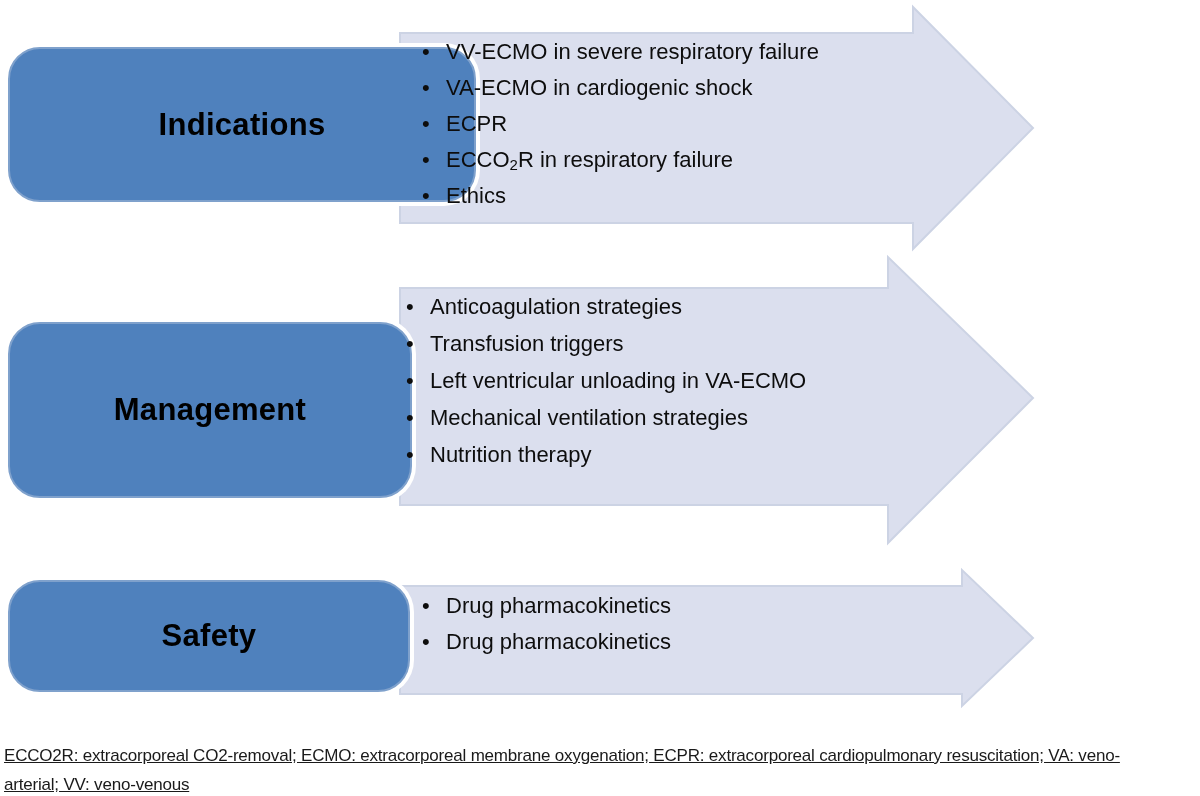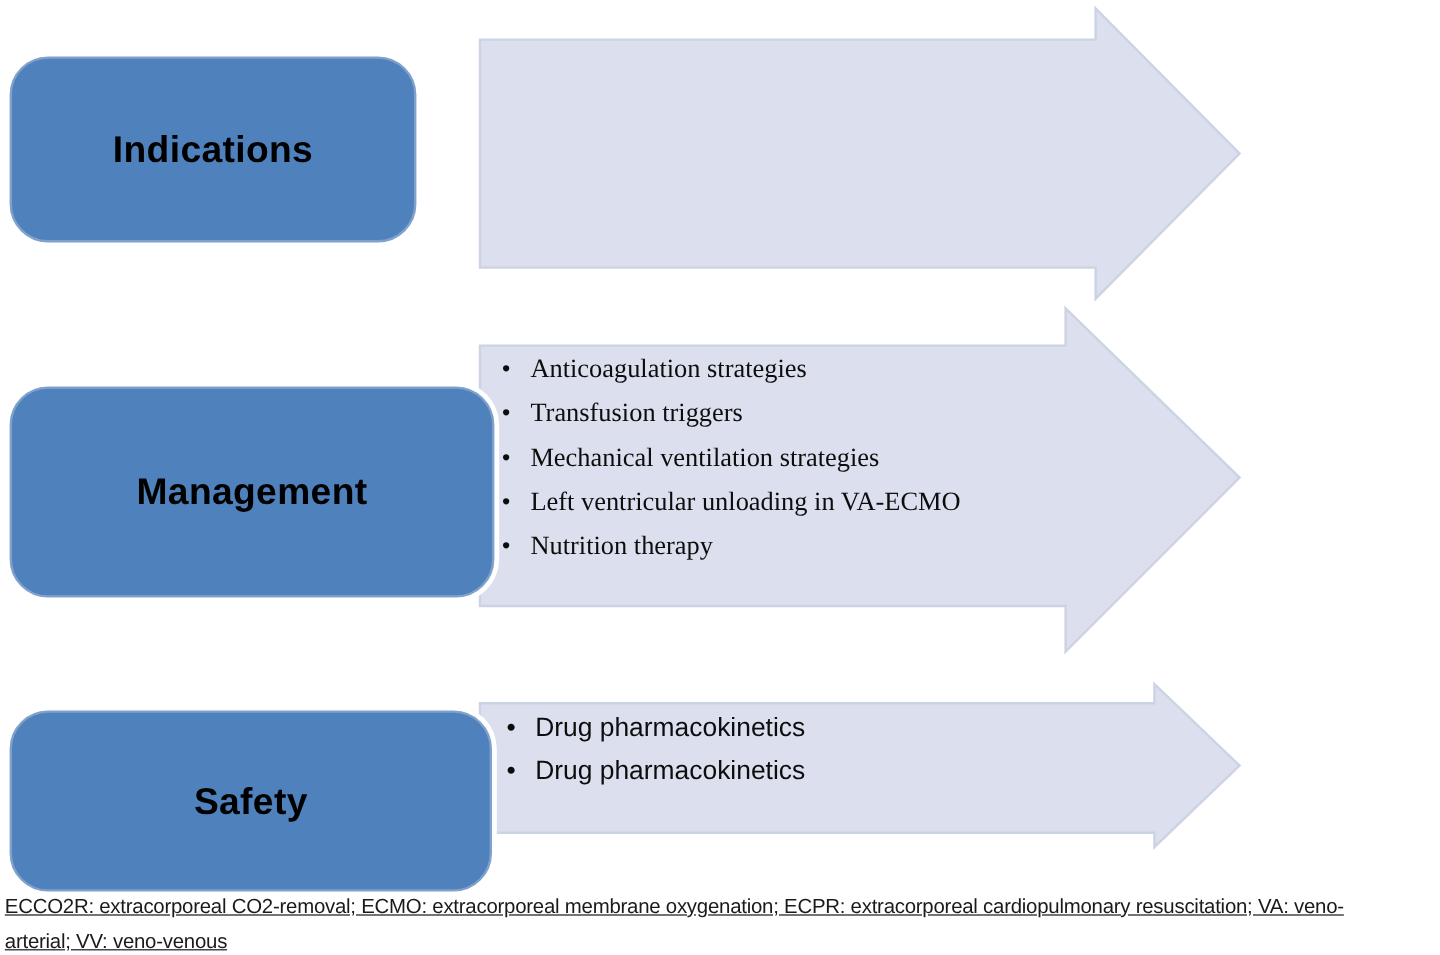--- a/index.html
+++ b/index.html
@@ -61,21 +61,21 @@
     position: relative;
     padding-left: 26px;
     white-space: nowrap;
   }
   .bullets li::before {
     content: "\2022";
     position: absolute;
     left: 2px;
   }
   .list-1 { left: 420px; top: 34px;  line-height: 36px; }
-  .list-2 { left: 416px; top: 288px; line-height: 37px; font-family: Liberation Serif, serif; }
+  .list-2 { left: 404px; top: 288px; line-height: 37px; }
   .list-3 { left: 420px; top: 588px; line-height: 36px; text-align: right; }
   sub.subscript {
     font-size: 0.68em;
     vertical-align: -0.22em;
     line-height: 0;
   }
   .footnote {
     position: absolute;
     left: 4px;
     top: 741px;
@@ -89,42 +89,49 @@
   .footnote div { white-space: nowrap; text-decoration: underline; }
 </style>
 </head>
 <body>
 
 <div class="canvas">
 
   <svg class="arrow" style="left:400px; top:5px;" width="640" height="246">
     <polygon points="0,28 513,28 513,2 633,123 513,244 513,218 0,218"></polygon>
   </svg>
-  <div class="box" style="left:8px; top:47px; width:339px; height:155px;">
+  <div class="box" style="left:8px; top:47px; width:468px; height:155px;">
     <span class="box-label">Indications</span>
   </div>
+  <ul class="bullets list-1">
+    <li>VV-ECMO in severe respiratory failure</li>
+    <li>VA-ECMO in cardiogenic shock</li>
+    <li>ECPR</li>
+    <li><span>ECCO</span><sub class="subscript">2</sub><span>R in respiratory failure</span></li>
+    <li>Ethics</li>
+  </ul>
 
   <svg class="arrow" style="left:400px; top:255px;" width="640" height="290">
     <polygon points="0,33 488,33 488,2 633,143 488,288 488,250 0,250"></polygon>
   </svg>
   <div class="box" style="left:8px; top:322px; width:404px; height:176px;">
     <span class="box-label">Management</span>
   </div>
   <ul class="bullets list-2">
     <li>Anticoagulation strategies</li>
     <li>Transfusion triggers</li>
+    <li>Left ventricular unloading in VA-ECMO</li>
     <li>Mechanical ventilation strategies</li>
-    <li>Left ventricular unloading in VA-ECMO</li>
     <li>Nutrition therapy</li>
   </ul>
 
   <svg class="arrow" style="left:400px; top:568px;" width="640" height="140">
     <polygon points="0,18 562,18 562,2 633,70 562,138 562,126 0,126"></polygon>
   </svg>
-  <div class="box" style="left:8px; top:592px; width:402px; height:151px;">
+  <div class="box" style="left:8px; top:580px; width:402px; height:112px;">
     <span class="box-label">Safety</span>
   </div>
   <ul class="bullets list-3">
     <li>Drug pharmacokinetics</li>
     <li>Drug pharmacokinetics</li>
   </ul>
 
   <div class="footnote">
     <div>ECCO2R: extracorporeal CO2-removal; ECMO: extracorporeal membrane oxygenation; ECPR: extracorporeal cardiopulmonary resuscitation; VA: veno-</div>
     <div>arterial; VV: veno-venous</div>

